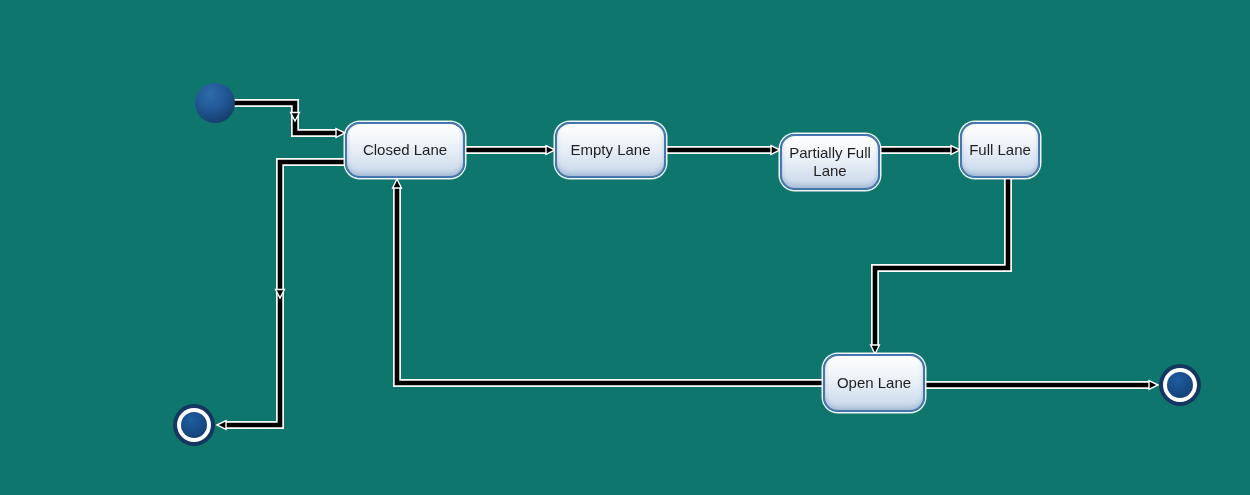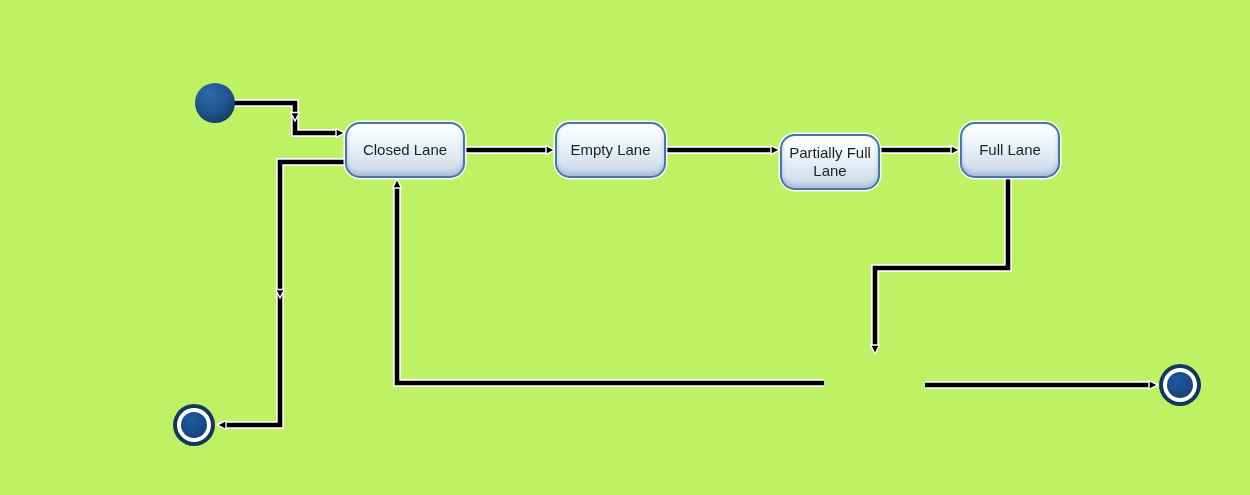--- a/index.html
+++ b/index.html
@@ -1,19 +1,19 @@
 <!DOCTYPE html>
 <html><head>
 <meta charset="utf-8">
 <style>
   html,body{margin:0;padding:0;background:#000;}
   #canvas{
     position:relative;
     width:1250px;height:495px;
-    background:#bef264;
+    background:#0f766e;
     font-family:"Liberation Sans", sans-serif;
     overflow:hidden;
   }
   #wires{position:absolute;left:0;top:0;z-index:1;}
   .casing{stroke:#ffffff;stroke-width:8;fill:none;stroke-linejoin:miter;}
   .inner{stroke:#000000;stroke-width:4.6;fill:none;stroke-linejoin:miter;}
   .arrowhead{fill:#000000;stroke:#ffffff;stroke-width:1.4;stroke-linejoin:miter;}
   .midmark{fill:#000000;stroke:#ffffff;stroke-width:1.4;stroke-linejoin:miter;}
 
   .state{
@@ -117,18 +117,21 @@
   </div>
 
   <div class="state" style="left:555px;top:122px;width:111px;height:56px;">
     <span>Empty Lane</span>
   </div>
 
   <div class="state" style="left:780px;top:122px;width:100px;height:56px;margin-top:12px;">
     <span>Partially Full Lane</span>
   </div>
 
-  <div class="state" style="left:960px;top:122px;width:100px;height:56px;">
+  <div class="state" style="left:960px;top:122px;width:80px;height:56px;">
     <span>Full Lane</span>
   </div>
 
+  <div class="state" style="left:823px;top:354px;width:102px;height:58px;">
+    <span>Open Lane</span>
+  </div>
 
 </div>
 
 </body></html>

